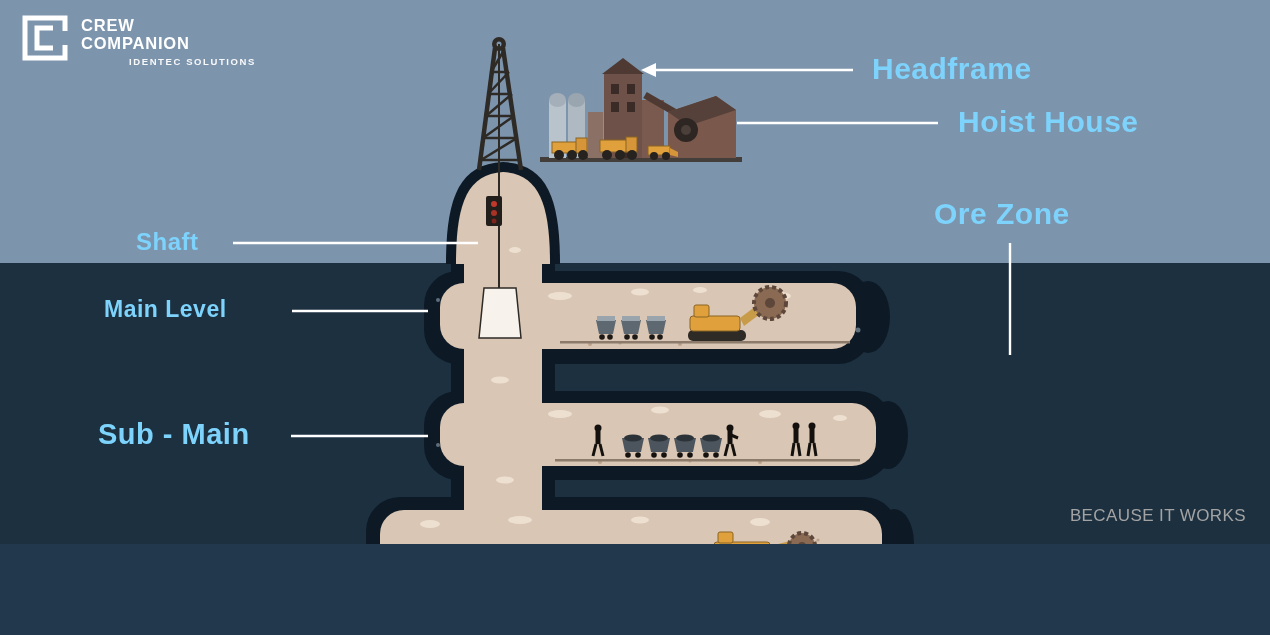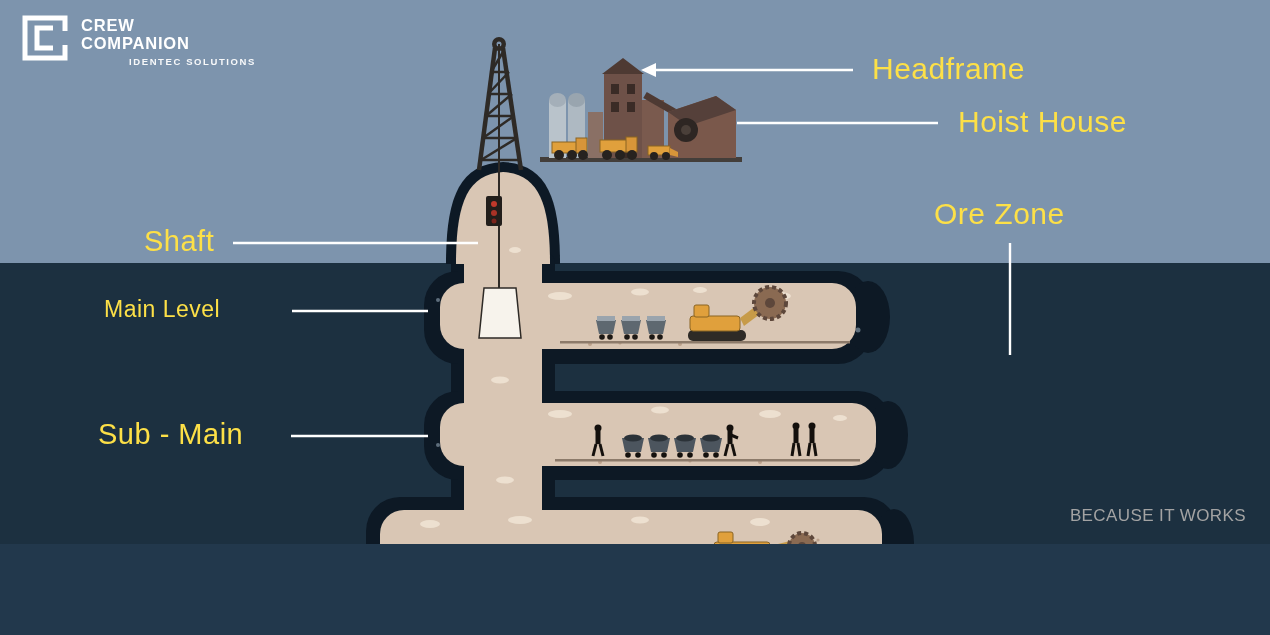--- a/index.html
+++ b/index.html
@@ -10,27 +10,27 @@
   }
   .scene{position:absolute;inset:0;width:1270px;height:635px;display:block;}
   
   .logo{position:absolute;left:22px;top:15px;display:flex;align-items:flex-start;gap:13px;color:#fff;}
   .logo-icon{width:46px;height:46px;flex:0 0 auto;}
   .logo-text{display:flex;flex-direction:column;line-height:1.08;padding-top:2px;}
   .logo-line{font-size:16.5px;font-weight:bold;letter-spacing:.8px;}
   .logo-sub{font-size:9.5px;font-weight:600;letter-spacing:1.6px;margin-top:4px;opacity:.95;padding-left:48px;}
   
   .lbl{
-    position:absolute;color:#fde047;font-size:30px;font-weight:400;letter-spacing:.5px;
+    position:absolute;color:#7dd3fc;font-size:30px;font-weight:700;letter-spacing:.5px;
     transform:translateY(-54%);white-space:nowrap;
   }
   .lbl-headframe{left:872px;top:70px;}
   .lbl-hoist{left:958px;top:123px;}
   .lbl-orezone{left:934px;top:215px;}
-  .lbl-shaft{left:144px;top:243px;font-size:29px;}
+  .lbl-shaft{left:136px;top:243px;font-size:24px;}
   .lbl-main{left:104px;top:311px;font-size:23px;}
   .lbl-sub{left:98px;top:436px;font-size:29px;}
   
   .tagline{
     position:absolute;right:24px;bottom:18px;color:#a3a3a3;
     font-size:17px;font-weight:normal;letter-spacing:.4px;
   }
 </style>
 </head>
 <body>

